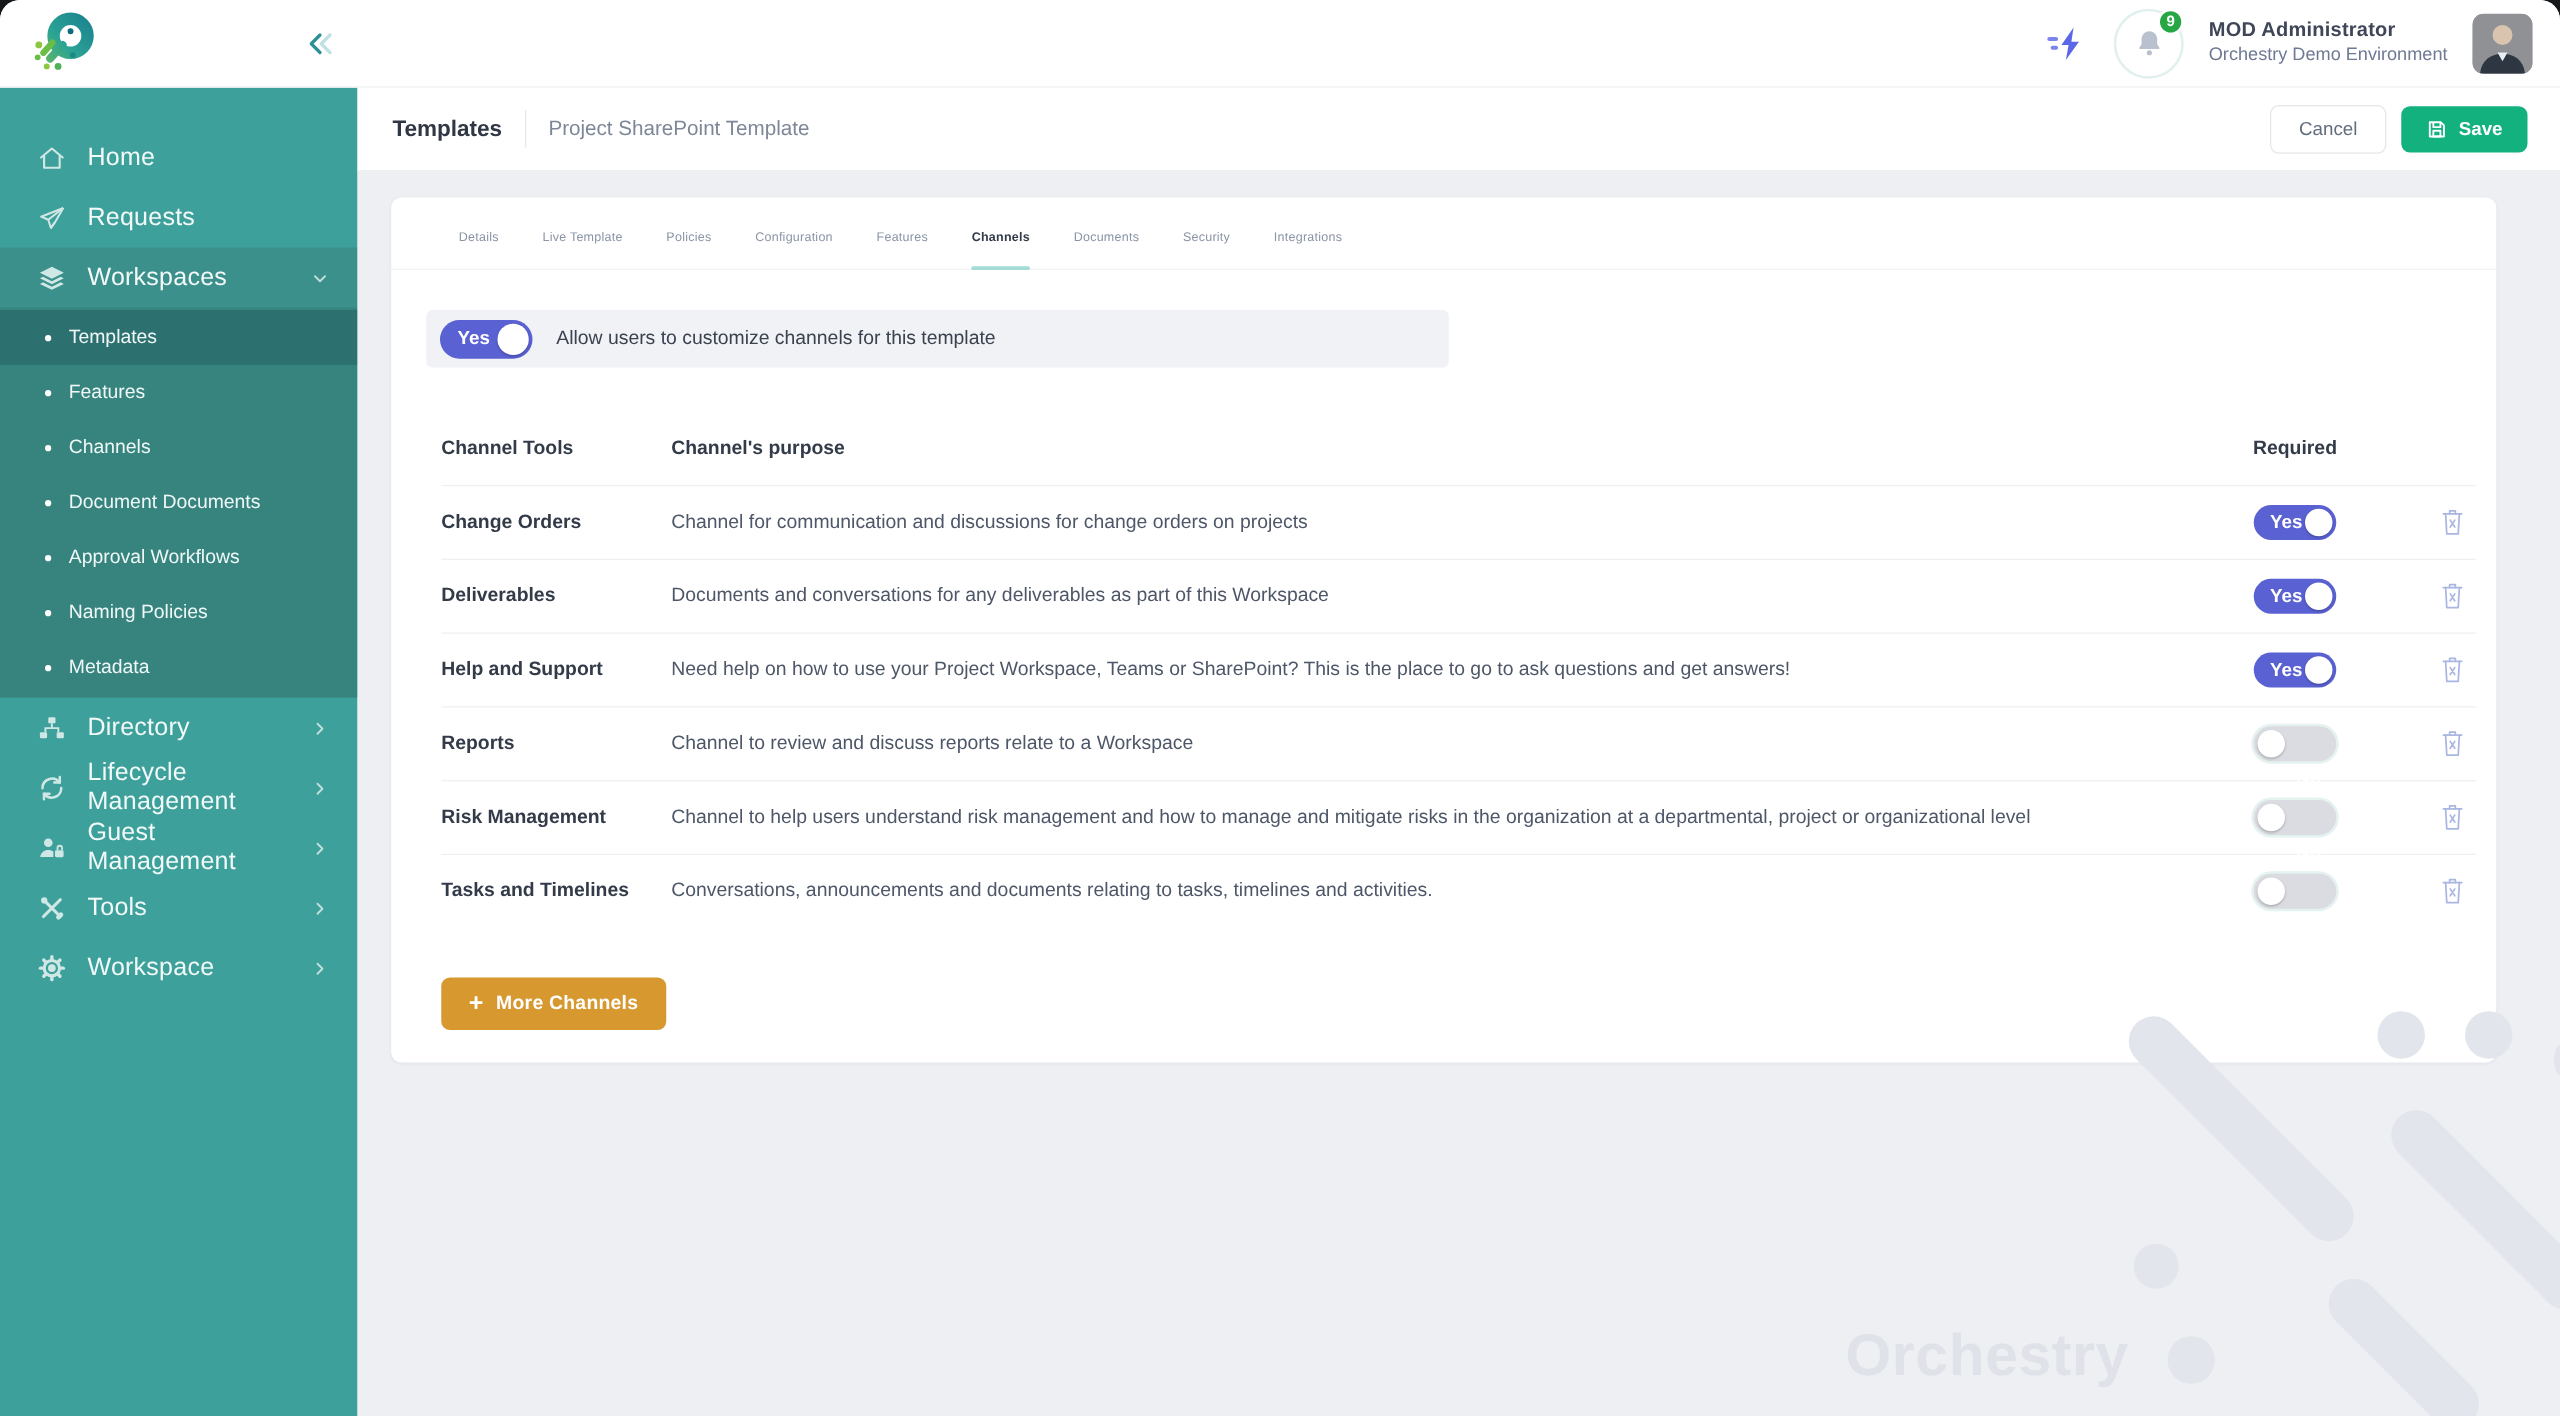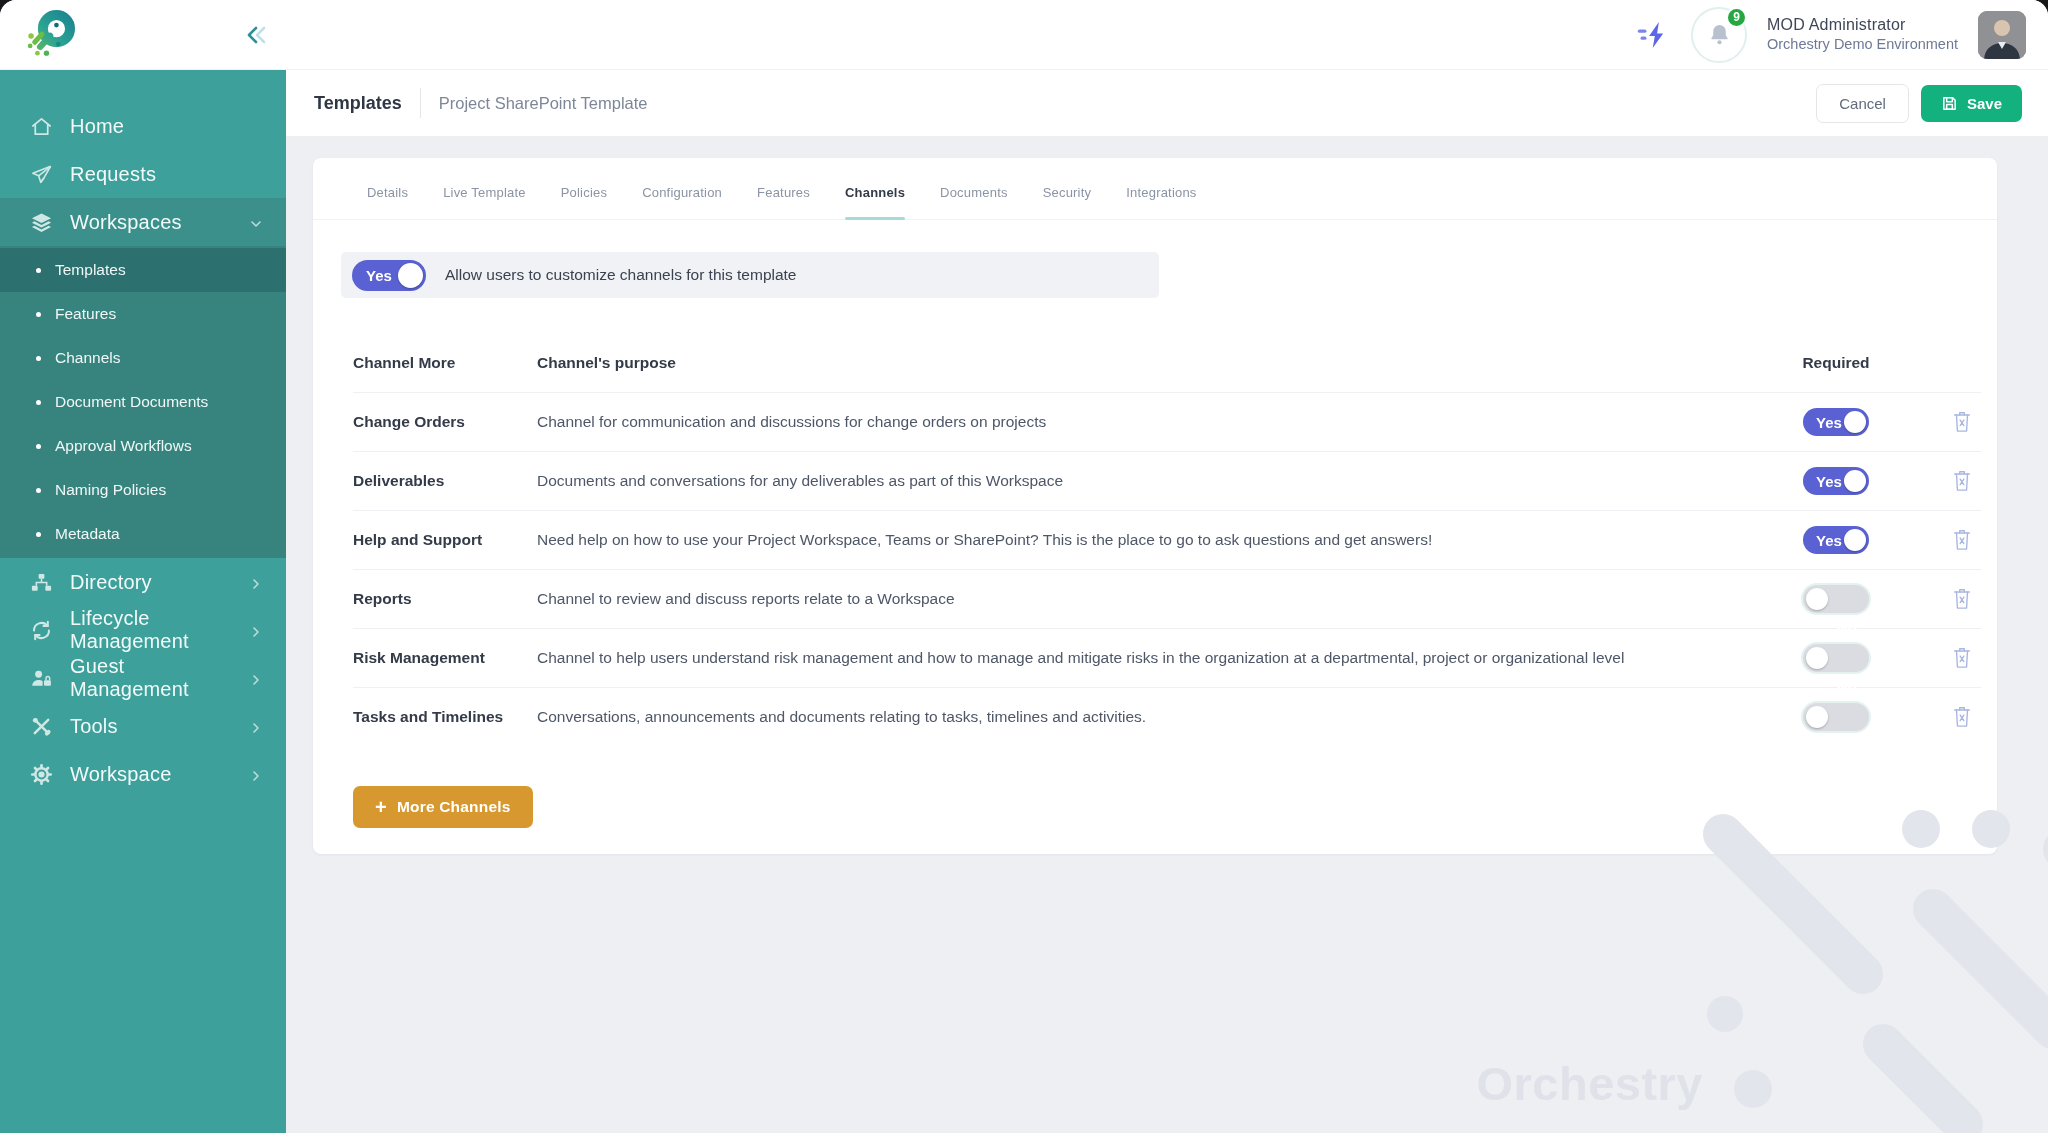--- a/index.html
+++ b/index.html
@@ -11,21 +11,21 @@
   .topbar{grid-column:1/3;grid-row:1;background:#ffffff;display:flex;align-items:center;border-bottom:1px solid #f1f2f4;position:relative;z-index:5;}
   .logo-wrap{width:286px;display:flex;align-items:center;padding-left:22px;box-sizing:border-box;}
   .collapse-btn{background:none;border:none;cursor:pointer;padding:4px;margin-left:-46px;display:flex;align-items:center;}
   .topbar-spacer{flex:1;}
   .topbar-right{display:flex;align-items:center;gap:20px;padding-right:22px;}
   .bolt-wrap{display:flex;align-items:center;}
   .bell-wrap{position:relative;width:52px;height:52px;border-radius:50%;background:#fff;border:2px solid #DFF0EE;display:flex;align-items:center;justify-content:center;}
   .badge{position:absolute;top:-2px;right:-2px;min-width:21px;height:21px;border-radius:11px;background:#27A744;border:2px solid #fff;color:#fff;
          font-size:12px;font-weight:bold;display:flex;align-items:center;justify-content:center;box-sizing:border-box;}
   .user-block{display:flex;flex-direction:column;line-height:1.25;}
-  .user-name{font-size:16px;font-weight:normal;color:#3E4657;letter-spacing:.2px;}
+  .user-name{font-size:16px;font-weight:bold;color:#3E4657;letter-spacing:.2px;}
   .user-env{font-size:14.5px;color:#6E7994;}
   .avatar{width:48px;height:48px;border-radius:9px;overflow:hidden;background:linear-gradient(180deg,#9a9a9c,#7e8083);position:relative;cursor:pointer;}
   .avatar svg{position:absolute;inset:0;}
 
   
   .sidebar{grid-column:1;grid-row:2;background:#3EA09B;padding-top:32px;box-sizing:border-box;color:#ECF7F6;overflow:hidden;}
   .sb-item{height:48px;display:flex;align-items:center;padding:0 22px 0 30px;gap:17px;cursor:pointer;font-size:20px;letter-spacing:.2px;}
   .sb-ico{width:23px;height:23px;color:#CFE8E5;flex:none;display:flex;}
   .sb-ico svg{width:100%;height:100%;}
   .sb-label{flex:1;color:#F2FAF9;}
@@ -45,21 +45,21 @@
   .bc-cur{font-size:16.5px;color:#7D8798;}
   .ph-actions{margin-left:auto;display:flex;align-items:center;gap:12px;}
   .btn-cancel{background:#fff;border:1px solid #E4E6EA;border-radius:7px;color:#616C7C;font-size:15px;padding:10px 22px;cursor:pointer;font-family:inherit;}
   .btn-save{background:#12B17E;border:none;border-radius:7px;color:#fff;font-size:15px;font-weight:bold;padding:10px 20px;cursor:pointer;display:flex;align-items:center;gap:9px;font-family:inherit;}
   .btn-save svg{width:17px;height:17px;}
 
   
   .content{flex:1;position:relative;background:#EDEFF3;overflow:hidden;}
   .card{position:absolute;left:27px;top:21px;width:1684px;background:#fff;border-radius:8px;box-shadow:0 1px 3px rgba(20,30,55,.05);padding-bottom:26px;}
   .tabs{display:flex;gap:35px;padding:27px 54px 0 54px;border-bottom:1px solid #F1F2F5;}
-  .tab{font-size:13px;color:#8A94A5;padding-bottom:19px;cursor:pointer;position:relative;letter-spacing:.2px;text-align:center;}
+  .tab{font-size:10px;color:#8A94A5;padding-bottom:19px;cursor:pointer;position:relative;letter-spacing:.2px;text-align:center;}
   .tab.active{color:#333B49;font-weight:bold;}
   .tab.active::after{content:"";position:absolute;left:0;right:0;bottom:-1px;height:3px;background:#A5DCD6;border-radius:2px;}
 
   .toggle-bar{margin:32px 0 0 28px;width:818px;height:46px;background:#F1F2F5;border-radius:5px;display:flex;align-items:center;gap:19px;padding-left:11px;box-sizing:border-box;}
   .sw{position:relative;border-radius:16px;cursor:pointer;flex:none;}
   .sw .knob{position:absolute;background:#fff;border-radius:50%;box-shadow:0 1px 2px rgba(0,0,0,.25);}
   .sw .sw-label{position:absolute;font-size:15px;font-weight:bold;color:#fff;top:50%;transform:translateY(-50%);}
   .sw-lg{width:74px;height:31px;background:#5A61D2;}
   .sw-lg .knob{width:25px;height:25px;top:3px;right:3px;}
   .sw-lg .sw-label{left:14px;}
@@ -359,21 +359,21 @@
         <div class="toggle-bar">
           <span class="sw sw-lg">
             <span class="sw-label">Yes</span>
             <span class="knob"></span>
           </span>
           <span class="tbar-label">Allow users to customize channels for this template</span>
         </div>
 
         <div class="table">
           <div class="trow thead">
-            <span>Channel More</span>
+            <span>Channel Tools</span>
             <span>Channel's purpose</span>
             <span class="cell-req">Required</span>
             <span></span>
           </div>
 
           <div class="trow tbody-row">
             <span class="cell-name">Change Orders</span>
             <span class="cell-purpose">Channel for communication and discussions for change orders on projects</span>
             <span class="cell-req">
                 <span class="sw sw-sm sw-on">

